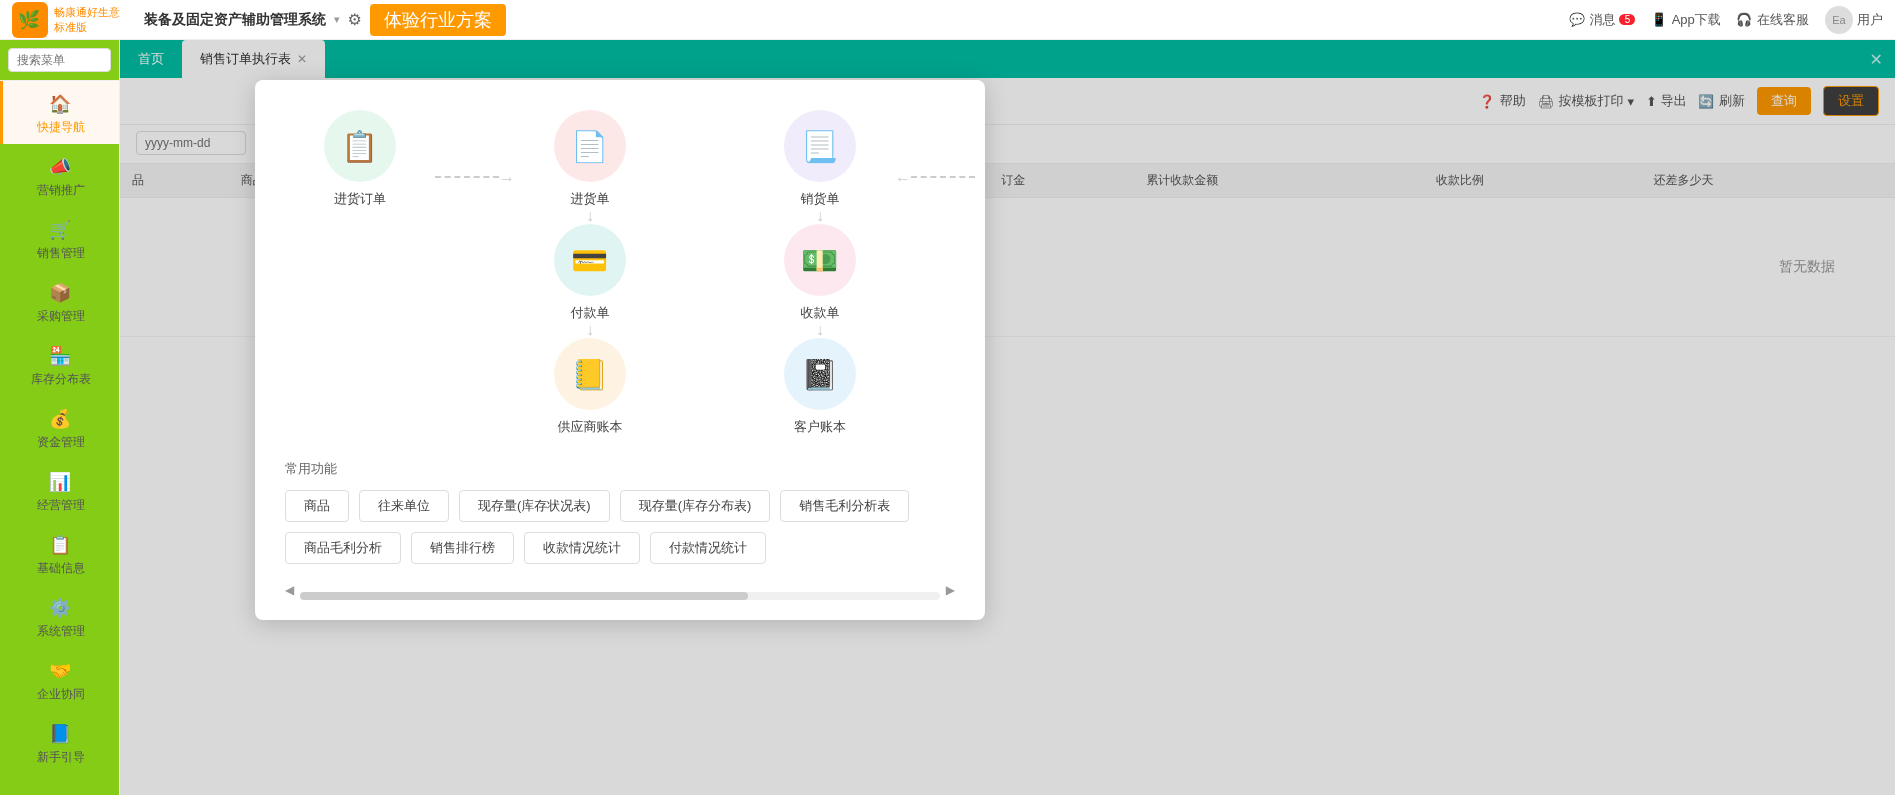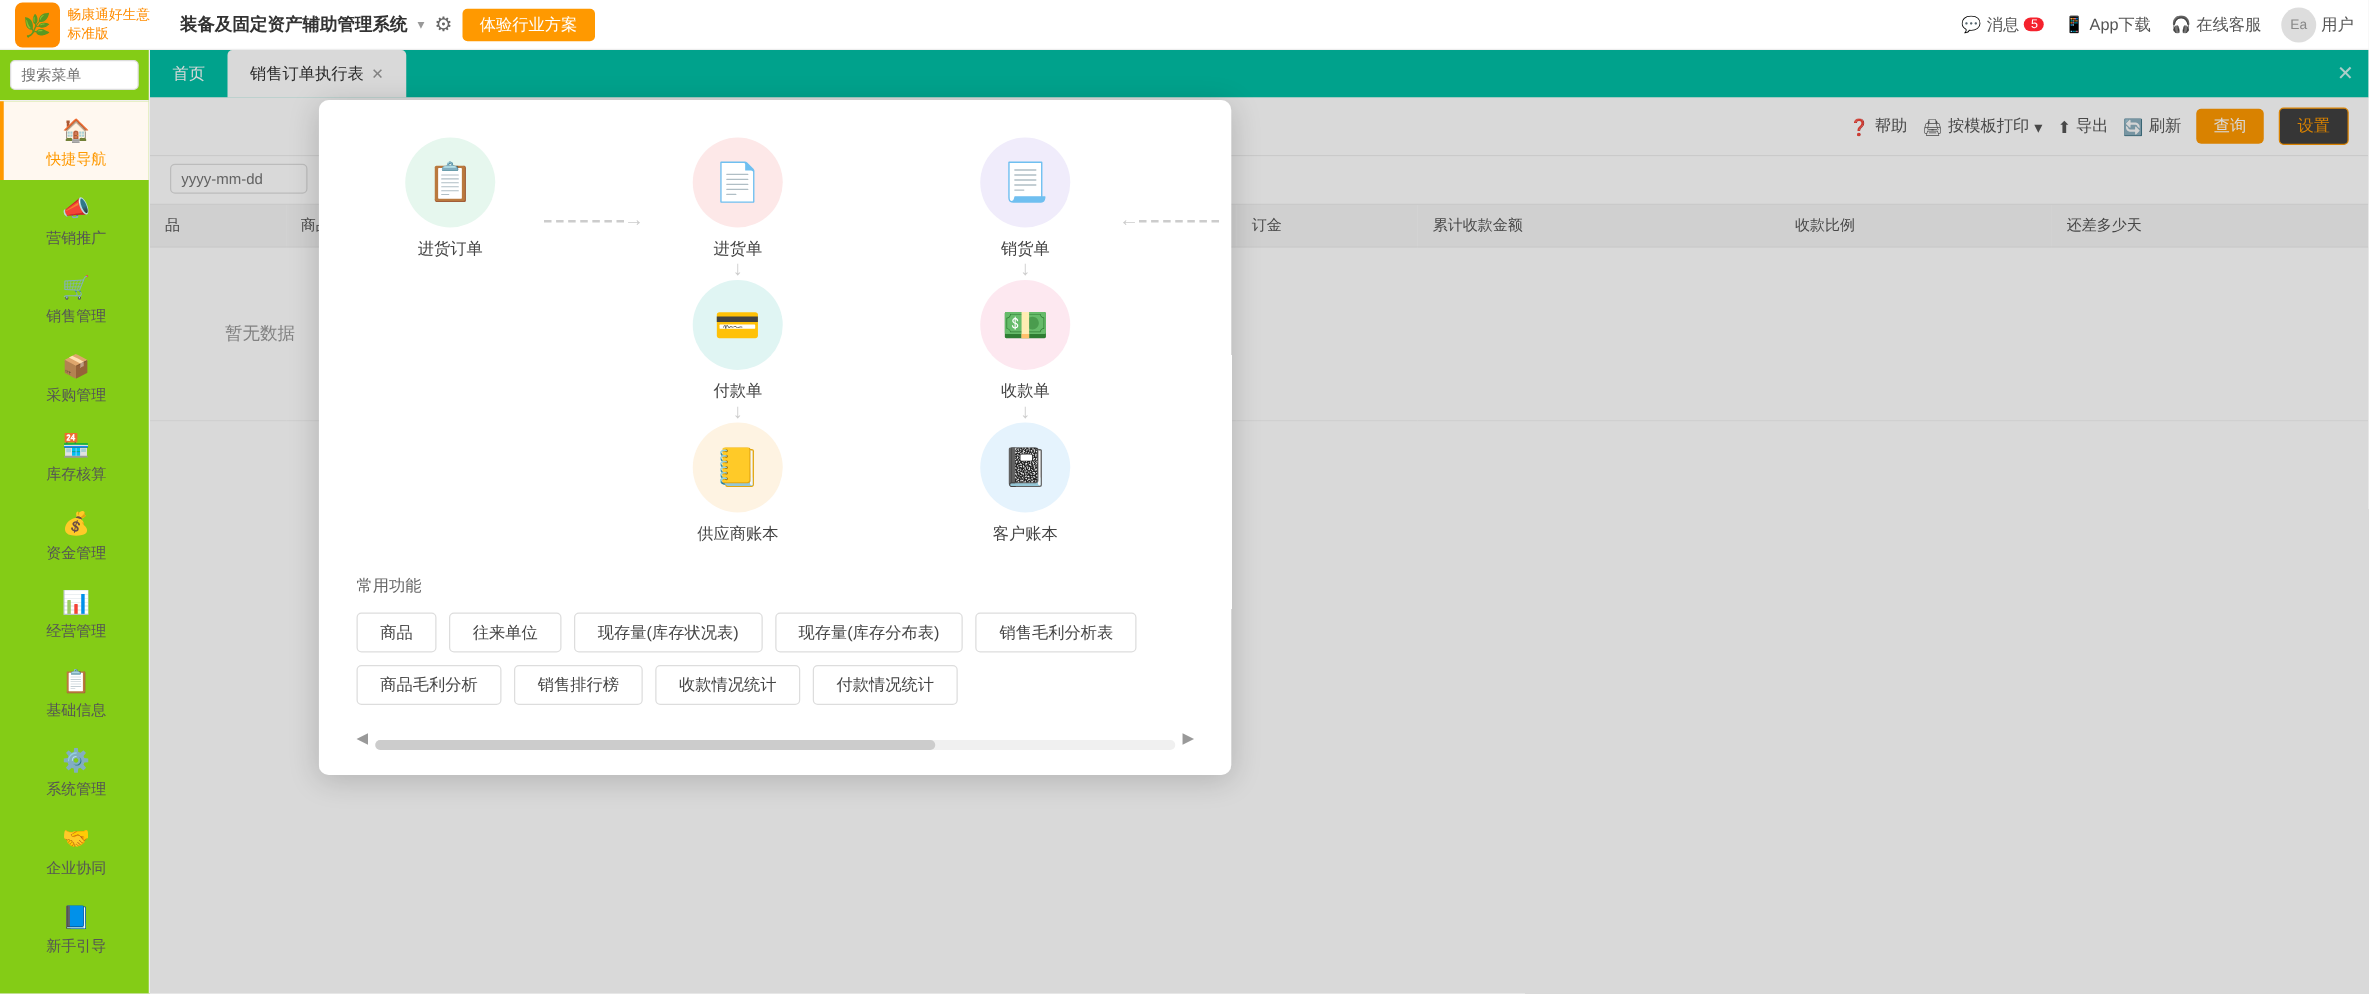--- a/index.html
+++ b/index.html
@@ -14,21 +14,21 @@
 
     
     .top-bar-logo { display: flex; align-items: center; width: 120px; flex-shrink: 0; }
     .logo-icon { width: 36px; height: 36px; background: #ff8c00; border-radius: 6px; display: flex; align-items: center; justify-content: center; color: #fff; font-size: 18px; margin-right: 6px; }
     .logo-text { font-size: 11px; color: #ff8c00; line-height: 1.3; font-family: Liberation Serif, serif; }
     .top-bar-title { display: flex; align-items: center; gap: 8px; flex: 1; padding-left: 12px; }
     .system-name { font-size: 14px; color: #333; font-weight: bold; }
     .top-bar-right { display: flex; align-items: center; gap: 16px; margin-left: auto; }
     .top-bar-btn { display: flex; align-items: center; gap: 4px; cursor: pointer; color: #555; font-size: 13px; }
     .badge { background: #f5222d; color: #fff; border-radius: 10px; font-size: 10px; padding: 0 4px; min-width: 16px; text-align: center; }
-    .try-btn { background: #f90; color: #fff; border: none; border-radius: 4px; padding: 4px 14px; cursor: pointer; font-size: 13px; }
+    .try-btn { background: #f90; color: #fff; border: none; border-radius: 4px; padding: 4px 14px; cursor: pointer; font-size: 18px; }
     .avatar-circle { width: 28px; height: 28px; border-radius: 50%; background: #ddd; display: flex; align-items: center; justify-content: center; font-size: 12px; color: #666; }
     .dropdown-arrow { color: #999; font-size: 11px; }
     .gear-icon { font-size: 16px; color: #666; cursor: pointer; }
 
     
     .tab-bar { background: #00bfa5; display: flex; align-items: center; height: 38px; padding: 0 0; flex-shrink: 0; }
     .tab-item { padding: 0 18px; height: 38px; display: flex; align-items: center; gap: 6px; cursor: pointer; font-size: 13px; color: rgba(255,255,255,0.85); }
     .tab-item.active { background: #fff; color: #333; border-radius: 4px 4px 0 0; }
     .tab-close { font-size: 12px; color: #999; cursor: pointer; }
     .tab-home { color: #fff; }
@@ -54,21 +54,21 @@
     .filter-date { border: 1px solid #ddd; border-radius: 4px; padding: 4px 8px; font-size: 12px; color: #999; width: 110px; }
     .filter-select { border: 1px solid #ddd; border-radius: 4px; padding: 4px 8px; font-size: 12px; color: #999; min-width: 100px; }
     .more-conditions { color: #00bfa5; cursor: pointer; font-size: 12px; white-space: nowrap; }
 
     
     .table-container { flex: 1; overflow: auto; background: #fff; }
     table { width: 100%; border-collapse: collapse; font-size: 12px; }
     thead tr { background: #f5f5f5; }
     th { padding: 8px 12px; text-align: left; color: #555; font-weight: normal; border-bottom: 1px solid #eee; white-space: nowrap; }
     td { padding: 8px 12px; border-bottom: 1px solid #f5f5f5; color: #333; white-space: nowrap; }
-    .no-data { text-align: left; padding: 60px; color: #999; font-size: 14px; }
+    .no-data { text-align: right; padding: 60px; color: #999; font-size: 14px; }
 
     
     .popup-overlay { position: absolute; top: 0; left: 0; right: 0; bottom: 0; background: rgba(0,0,0,0.15); z-index: 100; display: flex; align-items: flex-start; justify-content: flex-start; padding: 40px 0 0 0; }
     .popup-box { background: #fff; border-radius: 8px; box-shadow: 0 4px 24px rgba(0,0,0,0.18); width: 730px; margin-left: 135px; padding: 30px 30px 20px; position: relative; max-height: 560px; overflow-y: auto; }
     .flow-item { display: flex; flex-direction: column; align-items: center; gap: 8px; }
     .flow-circle { width: 72px; height: 72px; border-radius: 50%; display: flex; align-items: center; justify-content: center; font-size: 28px; }
     .flow-label { font-size: 13px; color: #444; }
 
     
     .circle-green { background: #e6f7ee; }
@@ -151,21 +151,21 @@
           <div class="sidebar-item">
     <span class="sidebar-icon">🛒</span>
     <span>销售管理</span>
   </div>
           <div class="sidebar-item">
     <span class="sidebar-icon">📦</span>
     <span>采购管理</span>
   </div>
           <div class="sidebar-item">
     <span class="sidebar-icon">🏪</span>
-    <span>库存核算</span>
+    <span>库存分布表</span>
   </div>
           <div class="sidebar-item">
     <span class="sidebar-icon">💰</span>
     <span>资金管理</span>
   </div>
           <div class="sidebar-item">
     <span class="sidebar-icon">📊</span>
     <span>经营管理</span>
   </div>
           <div class="sidebar-item">

